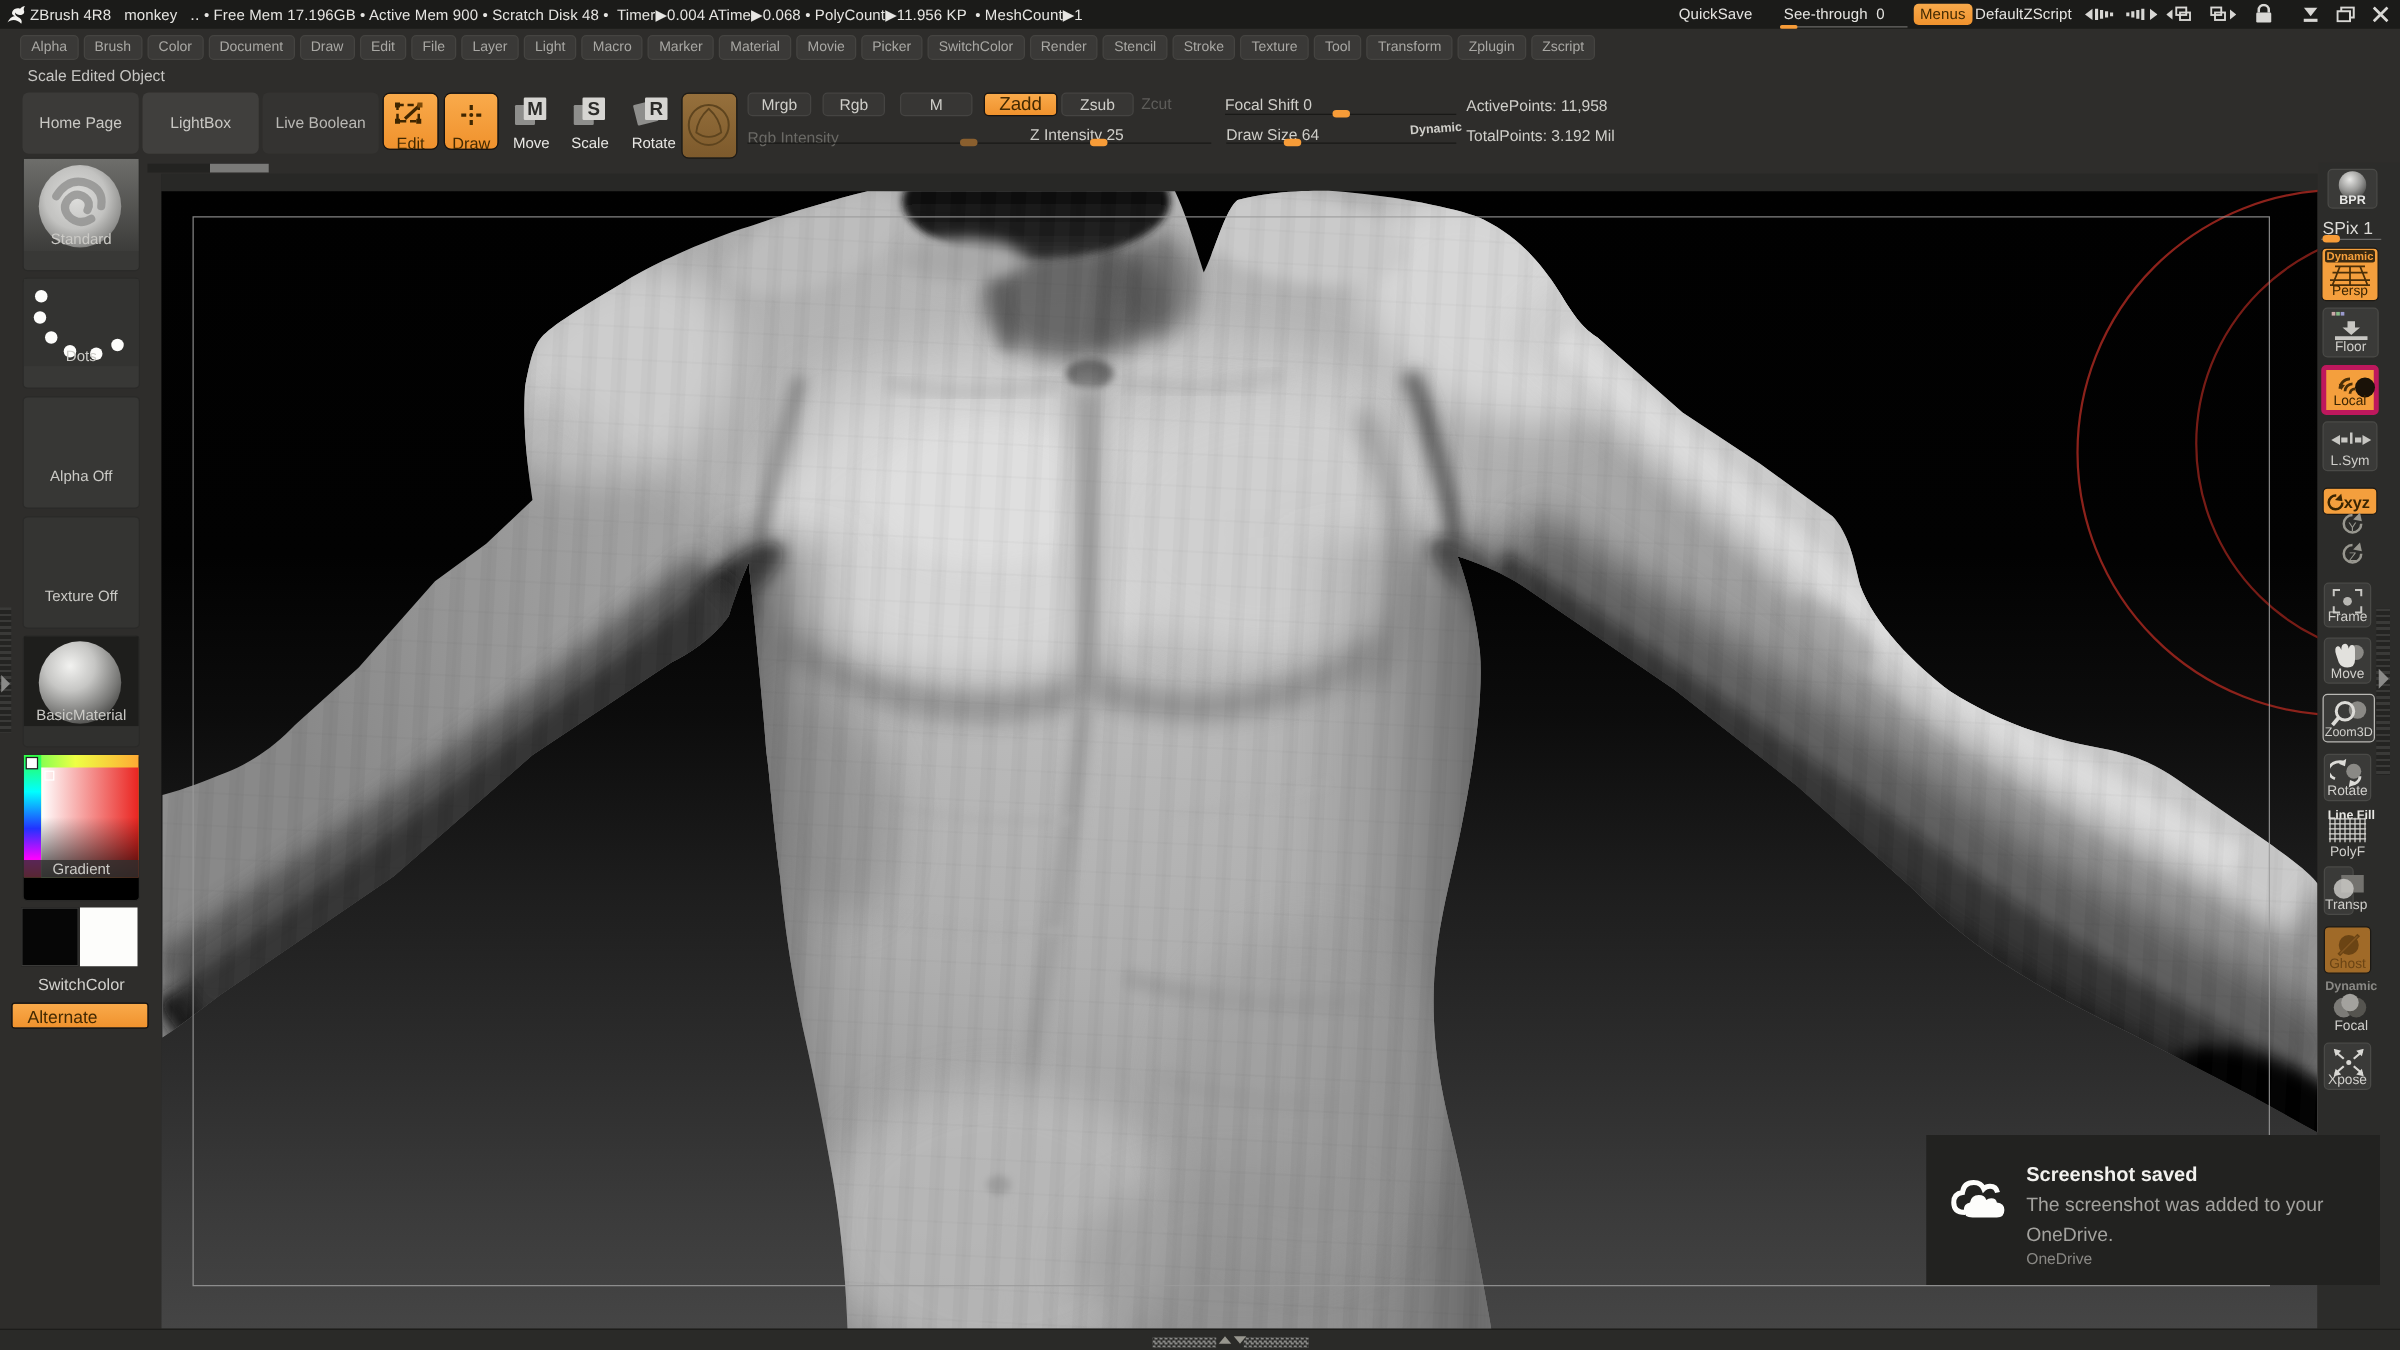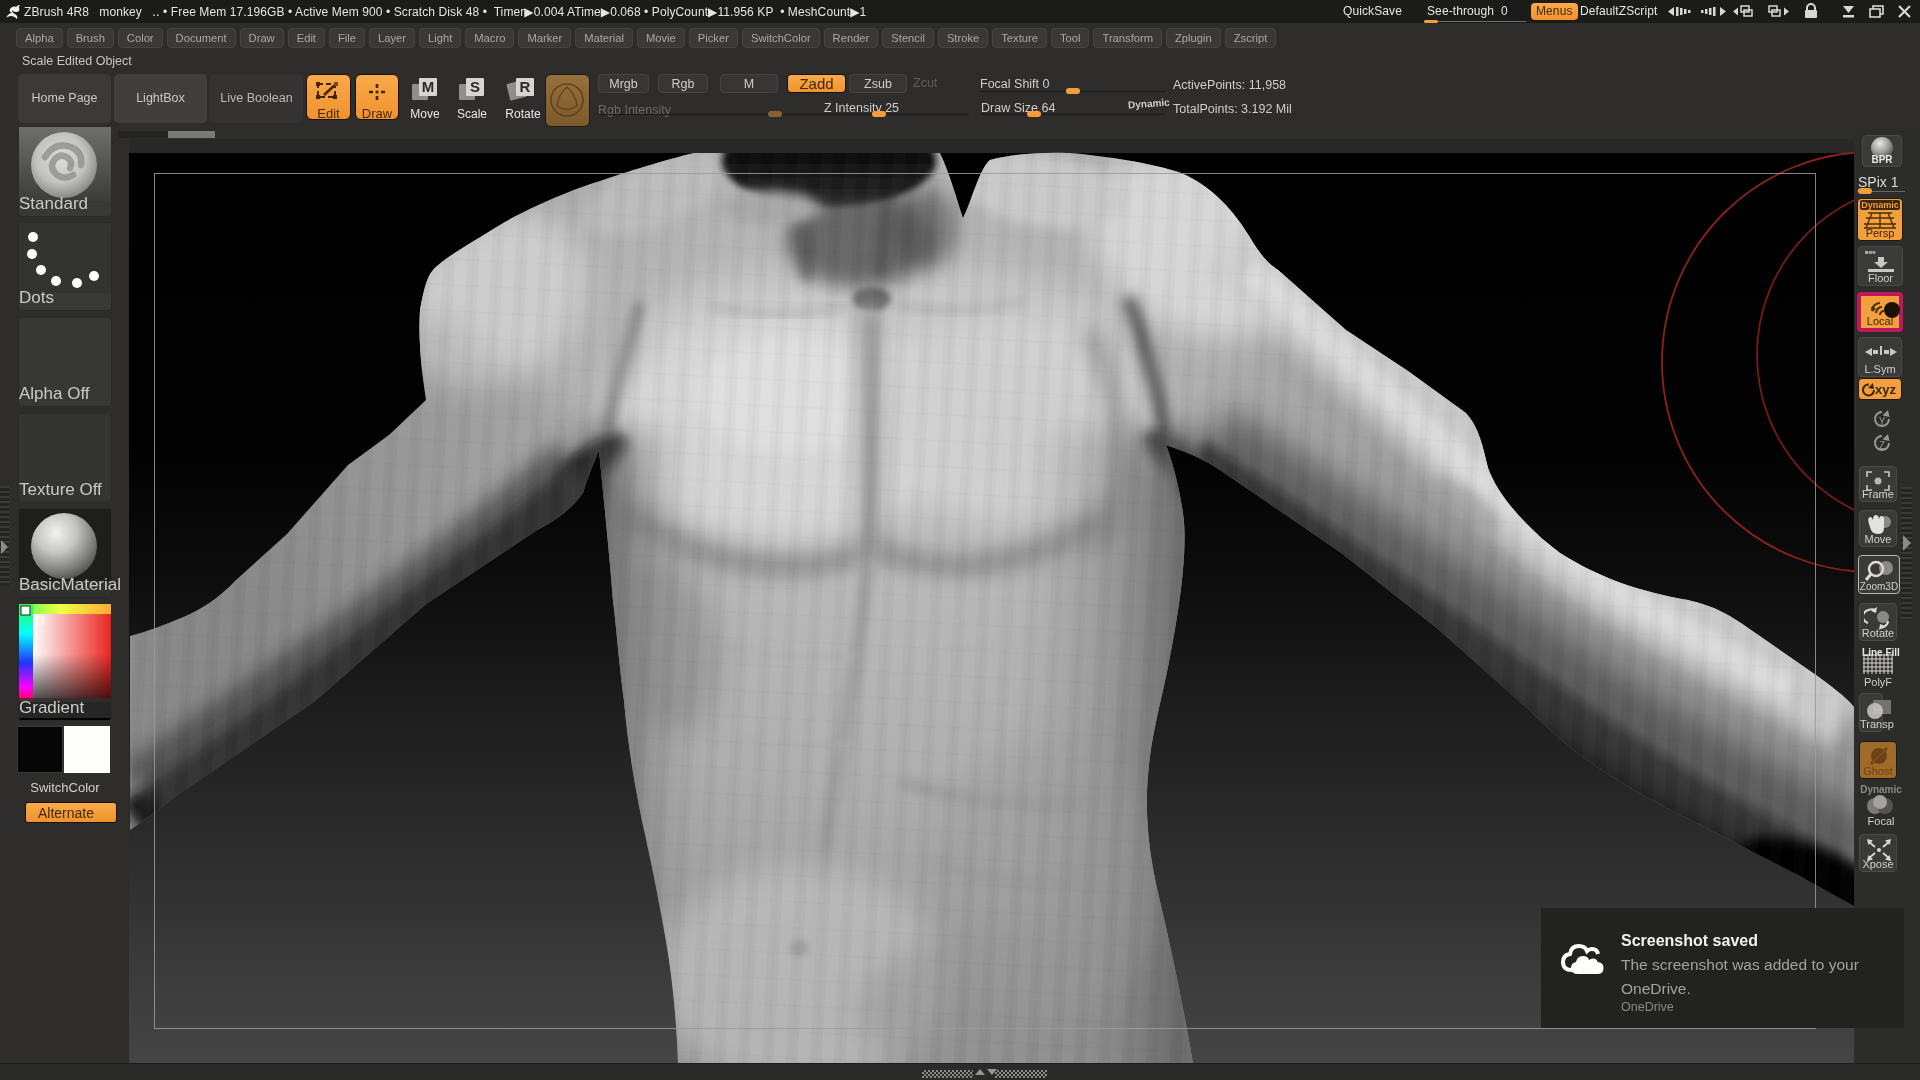--- a/index.html
+++ b/index.html
@@ -9,21 +9,21 @@
 .mni{display:inline-block;height:20px;line-height:19px;padding:0 8px;background:#3a3937;border:1px solid #454441;border-radius:4px;color:#a9a8a4;font-size:11.2px}
 .btn{position:absolute;background:#3b3a38;border-radius:5px;color:#c9c8c4;font-size:12.5px;text-align:center}
 .obtn{position:absolute;background:linear-gradient(#f9aa4b,#f0922d);border-radius:6px;color:#432a02;text-align:center;border:1px solid #171310}
 .sbtn{position:absolute;background:#373634;border:1px solid #454442;border-radius:4px;color:#cfcec9;font-size:12.5px;text-align:center;height:19px;line-height:18px}
 .slbl{position:absolute;font-size:12.5px;color:#cfcec9;white-space:nowrap}
 .sline{position:absolute;height:1px;background:#191917}
 .spill{position:absolute;width:14px;height:6px;border-radius:3px;background:#f79c38}
 .lbl{position:absolute;font-size:12px;color:#d2d1cd;text-align:center;white-space:nowrap}
 #canvas{position:absolute;left:129px;top:139px;width:1725px;height:924px;background:linear-gradient(#272725,#272725)}
 .tile{position:absolute;left:18px;width:94px;background:#383836;border:1px solid #2a2a28;border-radius:4px}
-.tlabel{position:absolute;left:0;right:0;bottom:2px;text-align:left;font-size:17px;color:#cbcac6}
+.tlabel{position:absolute;left:0;right:0;bottom:18px;text-align:center;font-size:12px;color:#cbcac6}
 #rsb{position:absolute;left:1855px;top:130px;width:65px;height:950px;background:#2c2c2a}
 .rtile{position:absolute;background:#3a3a38;border:1px solid #4a4a47;border-radius:4px}
 .rlbl{position:absolute;width:100%;text-align:center;font-size:11px;color:#d0cfcb;bottom:1px}
 #notif{position:absolute;left:1541px;top:908px;width:363px;height:120px;background:#222220}
 </style></head><body>
 <div id="titlebar">
  <svg class="abs" style="left:3px;top:2px" width="19" height="19" viewBox="0 0 19 19">
       <path d="M3 16 C5 12 7 11 9 11 C7 10 6 9 7 7 C8 5 11 4 13 5 C15 3 16 3 17 3 C16 4 16 5 16 6 C17 8 16 10 13 10 C11 10 10 9 9 8 C9 10 10 11 12 12 C14 13 15 15 14 17 C12 15 10 14 8 14 C6 14 4 15 3 16 Z" fill="#f2f1ee"></path>
     </svg>
  <span class="t" style="left:24px">ZBrush 4R8&nbsp;&nbsp;&nbsp;monkey&nbsp;&nbsp;&nbsp;<span style="font-size:13px">..</span> • Free Mem 17.196GB • Active Mem 900 • Scratch Disk 48 •&nbsp; Timer▶0.004 ATime▶0.068 • PolyCount▶11.956 KP &nbsp;• MeshCount▶1</span>
@@ -242,21 +242,21 @@
  <rect x="14" y="10" width="78" height="88" fill="url(#satg)"></rect>
         <rect x="14" y="10" width="78" height="88" fill="url(#valg)"></rect>
  <rect x="2" y="2" width="9" height="9" fill="#fff" stroke="#222"></rect>
         <rect x="17" y="13" width="7" height="7" fill="none" stroke="#fff"></rect>
       </svg>
  <div class="tlabel" style="background:#30302ecc">Gradient</div>
 </div>
 <div class="abs" style="left:17px;top:726px;width:46px;height:47px;background:#060606;border:1px solid #3a3a38"></div>
 <div class="abs" style="left:64px;top:726px;width:46px;height:47px;background:#fdfdfb"></div>
 <div class="lbl" style="left:18px;top:780px;width:94px;font-size:13px">SwitchColor</div>
-<div class="obtn" style="left:25px;top:802px;width:92px;height:21px;font-size:14px;line-height:20px;text-align:left;padding-left:12px;border-radius:3px">Alternate</div>
+<div class="obtn" style="left:9px;top:802px;width:110px;height:21px;font-size:14px;line-height:20px;text-align:left;padding-left:12px;border-radius:3px">Alternate</div>
 <div class="abs" style="left:0px;top:486px;width:9px;height:100px;background:repeating-linear-gradient(#3a3a38 0 2px,#242422 2px 5px)"></div>
 <div class="abs" style="left:1px;top:540px;width:0;height:0;border-top:7px solid transparent;border-bottom:7px solid transparent;border-left:7px solid #8a8a88"></div>
 </div>
 <svg class="abs" style="left:129px;top:139px" width="1725" height="924" viewBox="129 139 1725 924">
 <defs>
  <linearGradient id="cbg" x1="0" y1="0" x2="0" y2="1">
   <stop offset="0" stop-color="#010101"></stop>
         <stop offset="0.32" stop-color="#020202"></stop>
         <stop offset="0.46" stop-color="#0c0c0c"></stop>
         <stop offset="0.62" stop-color="#1e1e1e"></stop>
@@ -440,21 +440,21 @@
         <g fill="#c8c7c3">
           <path d="M8 4 v8 l-7-4z"></path>
           <rect x="9" y="6" width="5" height="4"></rect>
           <rect x="16" y="2" width="2" height="9"></rect>
           <path d="M26 4 v8 l7-4z"></path>
           <rect x="20" y="6" width="5" height="4"></rect>
         </g>
       </svg>
    <div class="rlbl">L.Sym</div>
  </div>
- <div class="abs" style="left:3px;top:248px;width:44px;height:22px;background:#f49f3d;border-radius:4px;border:1px solid #1d1a15">
+ <div class="abs" style="left:3px;top:260px;width:44px;height:22px;background:#f49f3d;border-radius:4px;border:1px solid #1d1a15">
    <svg class="abs" style="left:2px;top:3px" width="16" height="16" viewBox="0 0 16 16">
         <path d="M13 8 A5.5 5.5 0 1 1 8 2.5" stroke="#3a2502" stroke-width="2" fill="none"></path>
         <path d="M12 1 l1 6 -6-1z" fill="#3a2502"></path>
       </svg>
    <span class="abs" style="left:16px;top:3px;font-size:13px;font-weight:bold;color:#3a2502">xyz</span>
  </div>
  <svg class="abs" style="left:14px;top:279px" width="26" height="21" viewBox="0 0 26 21">
       <path d="M20 10 A7 7 0 1 1 13 3" stroke="#98978f" stroke-width="2" fill="none"></path>
       <path d="M19 1 l1.5 7 -7-1.5z" fill="#98978f"></path>
       <text x="13" y="16" font-size="10" fill="#98978f" text-anchor="middle" font-family="Liberation Sans">Y</text>

